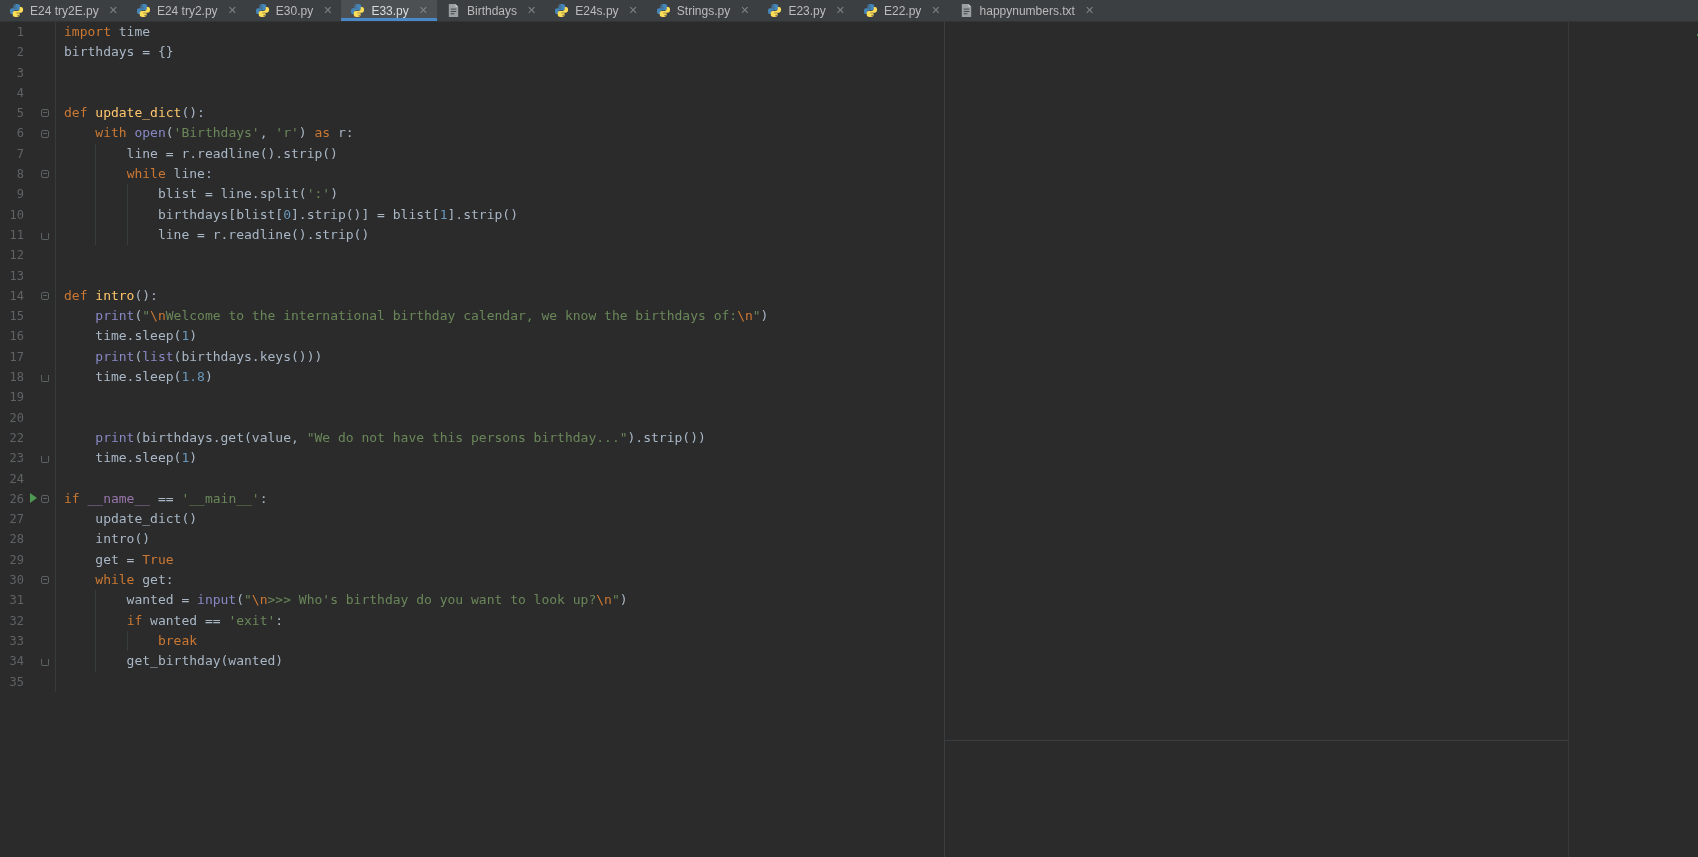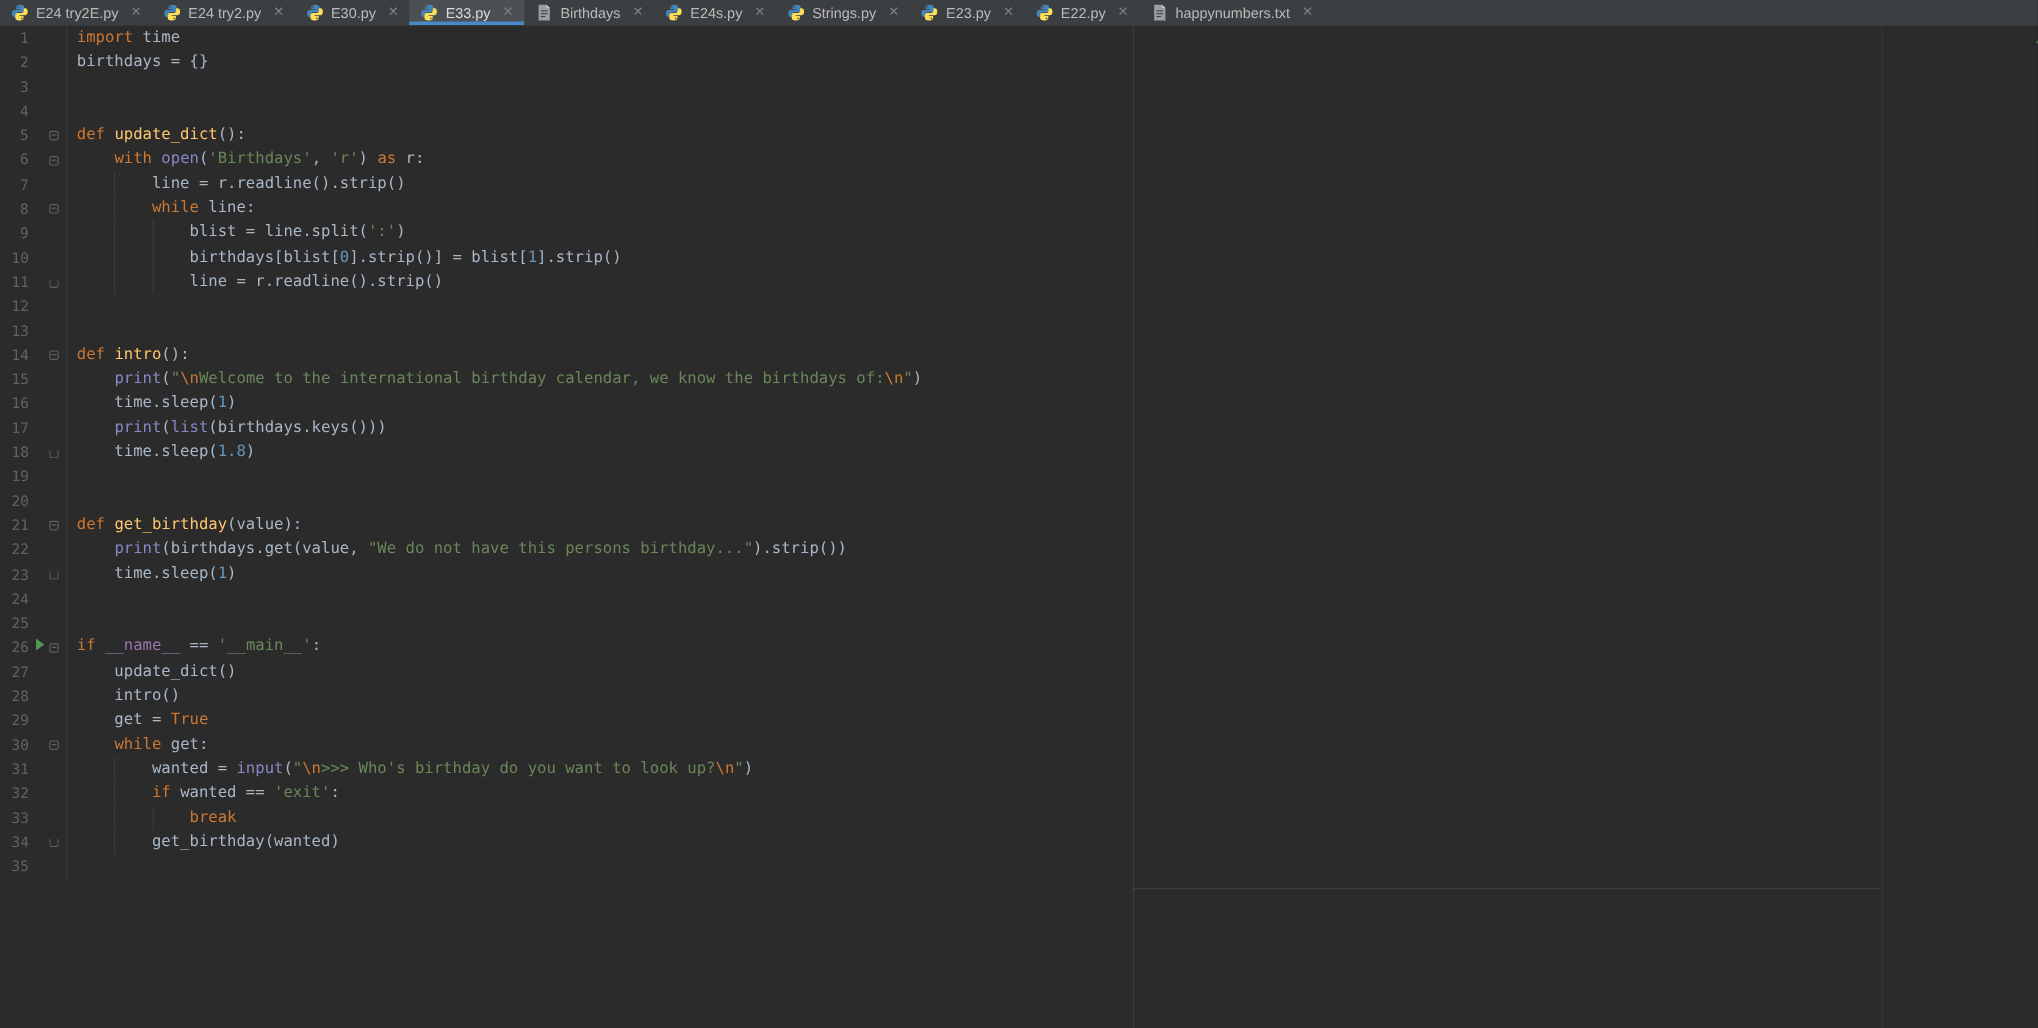--- a/index.html
+++ b/index.html
@@ -182,25 +182,23 @@
       <div class="line"><span class="gut"><span class="ln">11</span><span class="runcol"></span><span class="foldcol"><span class="fm end"></span></span></span><span class="codecol"><span class="tk-d">            line = r.readline().strip()</span><span class="guide" style="left: 39.32px;"></span><span class="guide" style="left: 70.64px;"></span></span></div>
       <div class="line"><span class="gut"><span class="ln">12</span><span class="runcol"></span><span class="foldcol"></span></span><span class="codecol"></span></div>
       <div class="line"><span class="gut"><span class="ln">13</span><span class="runcol"></span><span class="foldcol"></span></span><span class="codecol"></span></div>
       <div class="line"><span class="gut"><span class="ln">14</span><span class="runcol"></span><span class="foldcol"><span class="fm start"></span></span></span><span class="codecol"><span class="tk-k">def</span><span class="tk-d"> </span><span class="tk-f">intro</span><span class="tk-d">():</span></span></div>
       <div class="line"><span class="gut"><span class="ln">15</span><span class="runcol"></span><span class="foldcol"></span></span><span class="codecol"><span class="tk-d">    </span><span class="tk-b">print</span><span class="tk-d">(</span><span class="tk-s">"</span><span class="tk-e">\n</span><span class="tk-s">Welcome to the international birthday calendar, we know the birthdays of:</span><span class="tk-e">\n</span><span class="tk-s">"</span><span class="tk-d">)</span></span></div>
       <div class="line"><span class="gut"><span class="ln">16</span><span class="runcol"></span><span class="foldcol"></span></span><span class="codecol"><span class="tk-d">    time.sleep(</span><span class="tk-n">1</span><span class="tk-d">)</span></span></div>
       <div class="line"><span class="gut"><span class="ln">17</span><span class="runcol"></span><span class="foldcol"></span></span><span class="codecol"><span class="tk-d">    </span><span class="tk-b">print</span><span class="tk-d">(</span><span class="tk-b">list</span><span class="tk-d">(birthdays.keys()))</span></span></div>
       <div class="line"><span class="gut"><span class="ln">18</span><span class="runcol"></span><span class="foldcol"><span class="fm end"></span></span></span><span class="codecol"><span class="tk-d">    time.sleep(</span><span class="tk-n">1.8</span><span class="tk-d">)</span></span></div>
       <div class="line"><span class="gut"><span class="ln">19</span><span class="runcol"></span><span class="foldcol"></span></span><span class="codecol"></span></div>
       <div class="line"><span class="gut"><span class="ln">20</span><span class="runcol"></span><span class="foldcol"></span></span><span class="codecol"></span></div>
-      <div class="line"><span class="gut"><span class="ln">21</span><span class="runcol"></span><span class="foldcol"><span class="fm start"></span></span></span><span class="codecol"><span class="tk-k">def</span><span class="tk-d"> </span><span class="tk-f">get_birthday</span><span class="tk-d">(value):</span></span></div>
       <div class="line"><span class="gut"><span class="ln">22</span><span class="runcol"></span><span class="foldcol"></span></span><span class="codecol"><span class="tk-d">    </span><span class="tk-b">print</span><span class="tk-d">(birthdays.get(value, </span><span class="tk-s">"We do not have this persons birthday..."</span><span class="tk-d">).strip())</span></span></div>
       <div class="line"><span class="gut"><span class="ln">23</span><span class="runcol"></span><span class="foldcol"><span class="fm end"></span></span></span><span class="codecol"><span class="tk-d">    time.sleep(</span><span class="tk-n">1</span><span class="tk-d">)</span></span></div>
       <div class="line"><span class="gut"><span class="ln">24</span><span class="runcol"></span><span class="foldcol"></span></span><span class="codecol"></span></div>
-      <div class="line"><span class="gut"><span class="ln">25</span><span class="runcol"></span><span class="foldcol"></span></span><span class="codecol"></span></div>
       <div class="line"><span class="gut"><span class="ln">26</span><span class="runcol"><span class="runarrow"></span></span><span class="foldcol"><span class="fm start"></span></span></span><span class="codecol"><span class="tk-k">if</span><span class="tk-d"> </span><span class="tk-u">__name__</span><span class="tk-d"> == </span><span class="tk-s">'__main__'</span><span class="tk-d">:</span></span></div>
       <div class="line"><span class="gut"><span class="ln">27</span><span class="runcol"></span><span class="foldcol"></span></span><span class="codecol"><span class="tk-d">    update_dict()</span></span></div>
       <div class="line"><span class="gut"><span class="ln">28</span><span class="runcol"></span><span class="foldcol"></span></span><span class="codecol"><span class="tk-d">    intro()</span></span></div>
       <div class="line"><span class="gut"><span class="ln">29</span><span class="runcol"></span><span class="foldcol"></span></span><span class="codecol"><span class="tk-d">    get = </span><span class="tk-k">True</span></span></div>
       <div class="line"><span class="gut"><span class="ln">30</span><span class="runcol"></span><span class="foldcol"><span class="fm start"></span></span></span><span class="codecol"><span class="tk-d">    </span><span class="tk-k">while</span><span class="tk-d"> get:</span></span></div>
       <div class="line"><span class="gut"><span class="ln">31</span><span class="runcol"></span><span class="foldcol"></span></span><span class="codecol"><span class="tk-d">        wanted = </span><span class="tk-b">input</span><span class="tk-d">(</span><span class="tk-s">"</span><span class="tk-e">\n</span><span class="tk-s">&gt;&gt;&gt; Who's birthday do you want to look up?</span><span class="tk-e">\n</span><span class="tk-s">"</span><span class="tk-d">)</span><span class="guide" style="left: 39.32px;"></span></span></div>
       <div class="line"><span class="gut"><span class="ln">32</span><span class="runcol"></span><span class="foldcol"></span></span><span class="codecol"><span class="tk-d">        </span><span class="tk-k">if</span><span class="tk-d"> wanted == </span><span class="tk-s">'exit'</span><span class="tk-d">:</span><span class="guide" style="left: 39.32px;"></span></span></div>
       <div class="line"><span class="gut"><span class="ln">33</span><span class="runcol"></span><span class="foldcol"></span></span><span class="codecol"><span class="tk-d">            </span><span class="tk-k">break</span><span class="guide" style="left: 39.32px;"></span><span class="guide" style="left: 70.64px;"></span></span></div>
       <div class="line"><span class="gut"><span class="ln">34</span><span class="runcol"></span><span class="foldcol"><span class="fm end"></span></span></span><span class="codecol"><span class="tk-d">        get_birthday(wanted)</span><span class="guide" style="left: 39.32px;"></span></span></div>
       <div class="line"><span class="gut"><span class="ln">35</span><span class="runcol"></span><span class="foldcol"></span></span><span class="codecol"></span></div>

